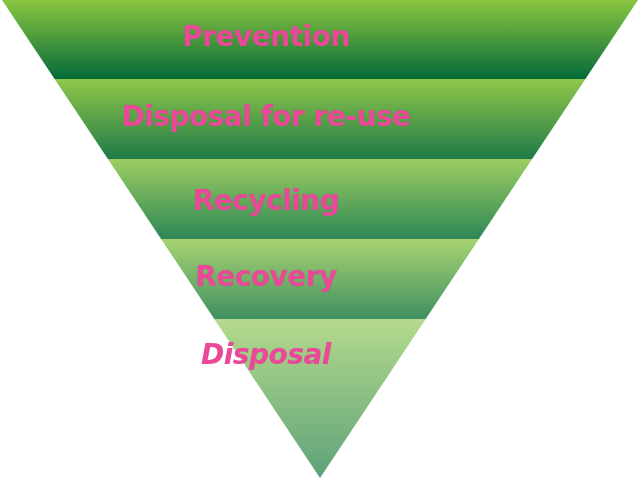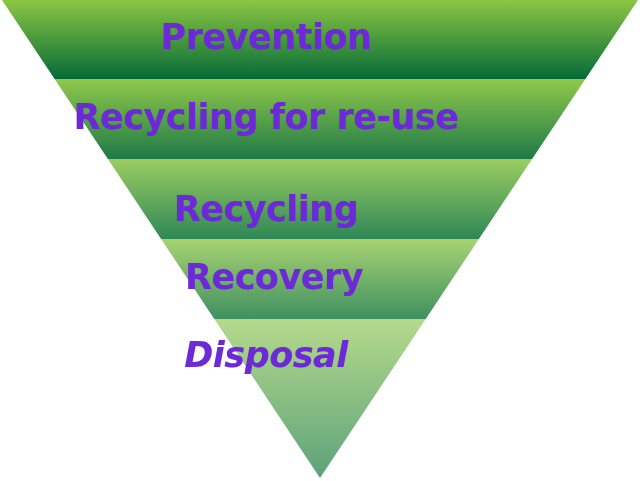--- a/index.html
+++ b/index.html
@@ -3,24 +3,24 @@
   <meta charset="utf-8">
   <style>
     html, body { margin: 0; padding: 0; background: #ffffff; }
     body { width: 640px; height: 481px; position: relative; overflow: hidden; }
     .pyramid { position: absolute; left: 0; top: 0; width: 640px; height: 481px; }
     .band-label {
       position: absolute;
       left: 0;
       width: 532px;
       text-align: center;
-      color: #6d28d9;
+      color: #ec4899;
       font-family: "DejaVu Sans", sans-serif;
       font-weight: bold;
-      font-size: 35px;
+      font-size: 28px;
       letter-spacing: -0.5px;
       line-height: 34px;
       text-shadow: 0 0 1px rgba(0,0,0,0.15);
     }
   </style>
 </head>
 <body>
 
 <div>
   <svg class="pyramid" viewBox="0 0 640 481" xmlns="http://www.w3.org/2000/svg">
@@ -48,17 +48,17 @@
     </defs>
 
     <polygon points="2,0 638,0 585.4,79 54.6,79" fill="url(#g0)"></polygon>
     <polygon points="54.6,79 585.4,79 532.1,159 107.9,159" fill="url(#g1)"></polygon>
     <polygon points="107.9,159 532.1,159 478.9,239 161.1,239" fill="url(#g2)"></polygon>
     <polygon points="161.1,239 478.9,239 425.7,319 214.3,319" fill="url(#g3)"></polygon>
     <polygon points="214.3,319 425.7,319 320,478" fill="url(#g4)"></polygon>
   </svg>
 
   <div class="band-label" style="top:20px;">Prevention</div>
-  <div class="band-label" style="top:100px;">Recycling for re-use</div>
-  <div class="band-label" style="top:192px;text-align:center;">Recycling</div>
-  <div class="band-label" style="top:260px;margin-left:8px;">Recovery</div>
+  <div class="band-label" style="top:100px;">Disposal for re-use</div>
+  <div class="band-label" style="top:184px;text-align:center;">Recycling</div>
+  <div class="band-label" style="top:260px;">Recovery</div>
   <div class="band-label" style="top:338px;font-style:italic;">Disposal</div>
 </div>
 
 </body></html>

